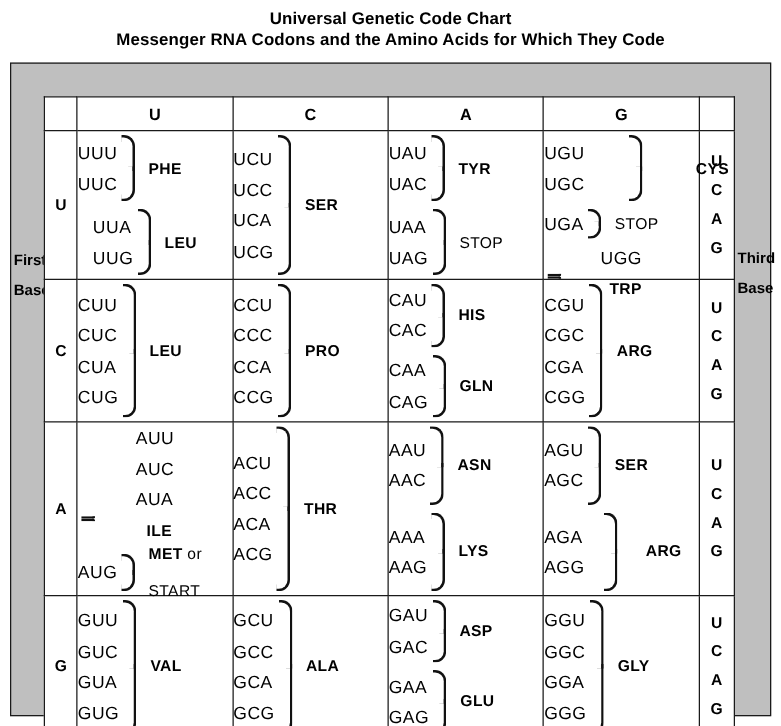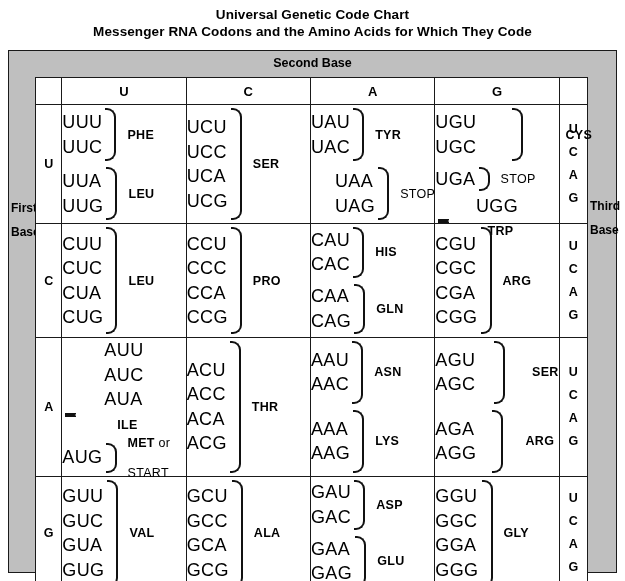--- a/index.html
+++ b/index.html
@@ -109,21 +109,21 @@
     height: 114px;
   }
   .group {
     display: flex;
     align-items: center;
     height: 50%;
   }
   .group.quad { height: 100%; }
 
   .codons {
-    font-size: 18px;
+    font-size: 14px;
     line-height: 24.5px;
     letter-spacing: 0.4px;
     white-space: nowrap;
   }
   .codons span { display: block; }
 
   .brace {
     position: relative;
     width: 13px;
     align-self: stretch;
@@ -168,21 +168,20 @@
 </head>
 <body>
 
 <div id="title-block">
   <div class="title-line">Universal Genetic Code Chart</div>
   <div class="title-line">Messenger RNA Codons and the Amino Acids for Which They Code</div>
 </div>
 
 <div id="chart-frame">
 
-  <div id="second-base-banner">Second Base</div>
 
   <div class="side-label" id="first-base-label"><span>F</span><span>i</span><span>r</span><span>s</span><span>t</span><span class="word-gap"></span><span>B</span><span>a</span><span>s</span><span>e</span></div>
   <div class="side-label" id="third-base-label"><span>T</span><span>h</span><span>i</span><span>r</span><span>d</span><span class="word-gap"></span><span>B</span><span>a</span><span>s</span><span>e</span></div>
 
   <table id="code-table">
     <colgroup>
       <col class="c-first">
         <col class="c-base">
         <col class="c-base">
       <col class="c-base">
@@ -204,21 +203,21 @@
           <td class="first-base-cell">U</td>
           <td class="codon-cell">
             <div class="group" style="height: 50%;">
               <div class="codons">
                 <span>UUU</span>
                 <span>UUC</span>
               </div>
               <div class="brace"></div>
               <div class="aa">PHE</div>
             </div>
-            <div class="group" style="height: 50%;">
+            <div class="group" style="height: 50%; margin-left: 12px;">
               <div class="codons">
                 <span>UUA</span>
                 <span>UUG</span>
               </div>
               <div class="brace"></div>
               <div class="aa">LEU</div>
             </div>
           </td>
           <td class="codon-cell">
             <div class="group quad">
@@ -234,21 +233,21 @@
           </td>
           <td class="codon-cell">
             <div class="group" style="height: 50%;">
               <div class="codons">
                 <span>UAU</span>
                 <span>UAC</span>
               </div>
               <div class="brace"></div>
               <div class="aa">TYR</div>
             </div>
-            <div class="group" style="height: 50%; margin-left: 24px;">
+            <div class="group" style="height: 50%;">
               <div class="codons">
                 <span>UAA</span>
                 <span>UAG</span>
               </div>
               <div class="brace"></div>
               <div class="aa plain">STOP</div>
             </div>
           </td>
           <td class="codon-cell">
             <div class="group" style="height: 50%; gap: 32px;">
@@ -391,21 +390,21 @@
             <div class="group" style="height: 50%;">
               <div class="codons">
                 <span>AAA</span>
                 <span>AAG</span>
               </div>
               <div class="brace"></div>
               <div class="aa">LYS</div>
             </div>
           </td>
           <td class="codon-cell">
-            <div class="group" style="height: 50%; justify-content: space-between;">
+            <div class="group" style="height: 50%;">
               <div class="codons">
                 <span>AGU</span>
                 <span>AGC</span>
               </div>
               <div class="brace"></div>
               <div class="aa">SER</div>
             </div>
             <div class="group" style="height: 50%; gap: 12px;">
               <div class="codons">
                 <span>AGA</span>

